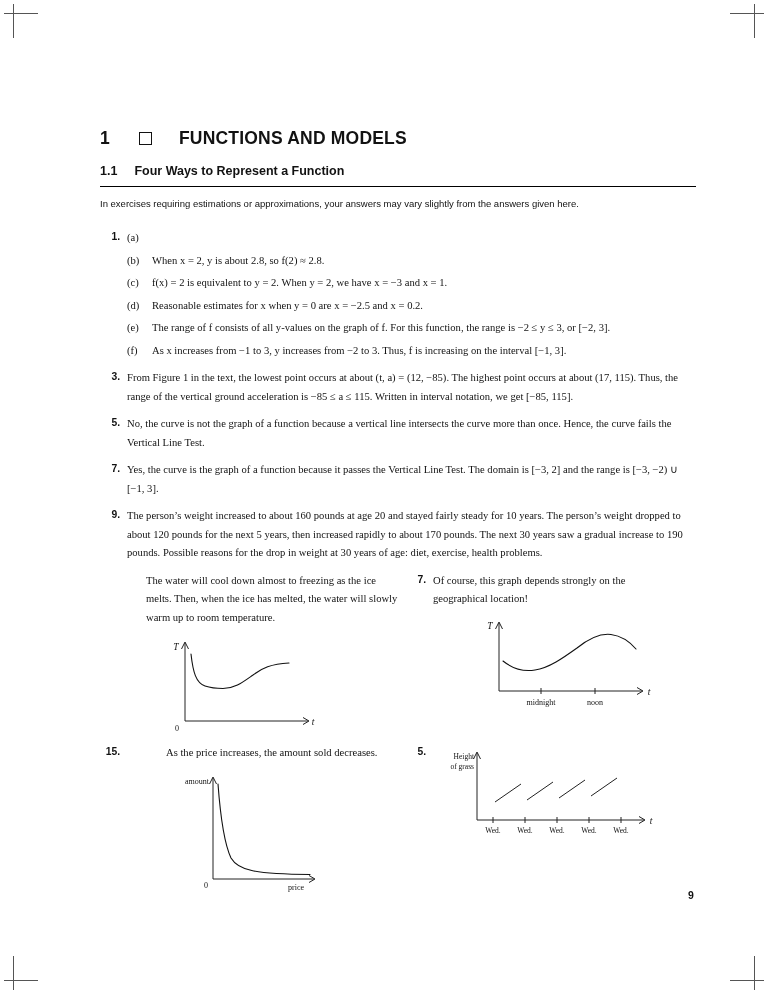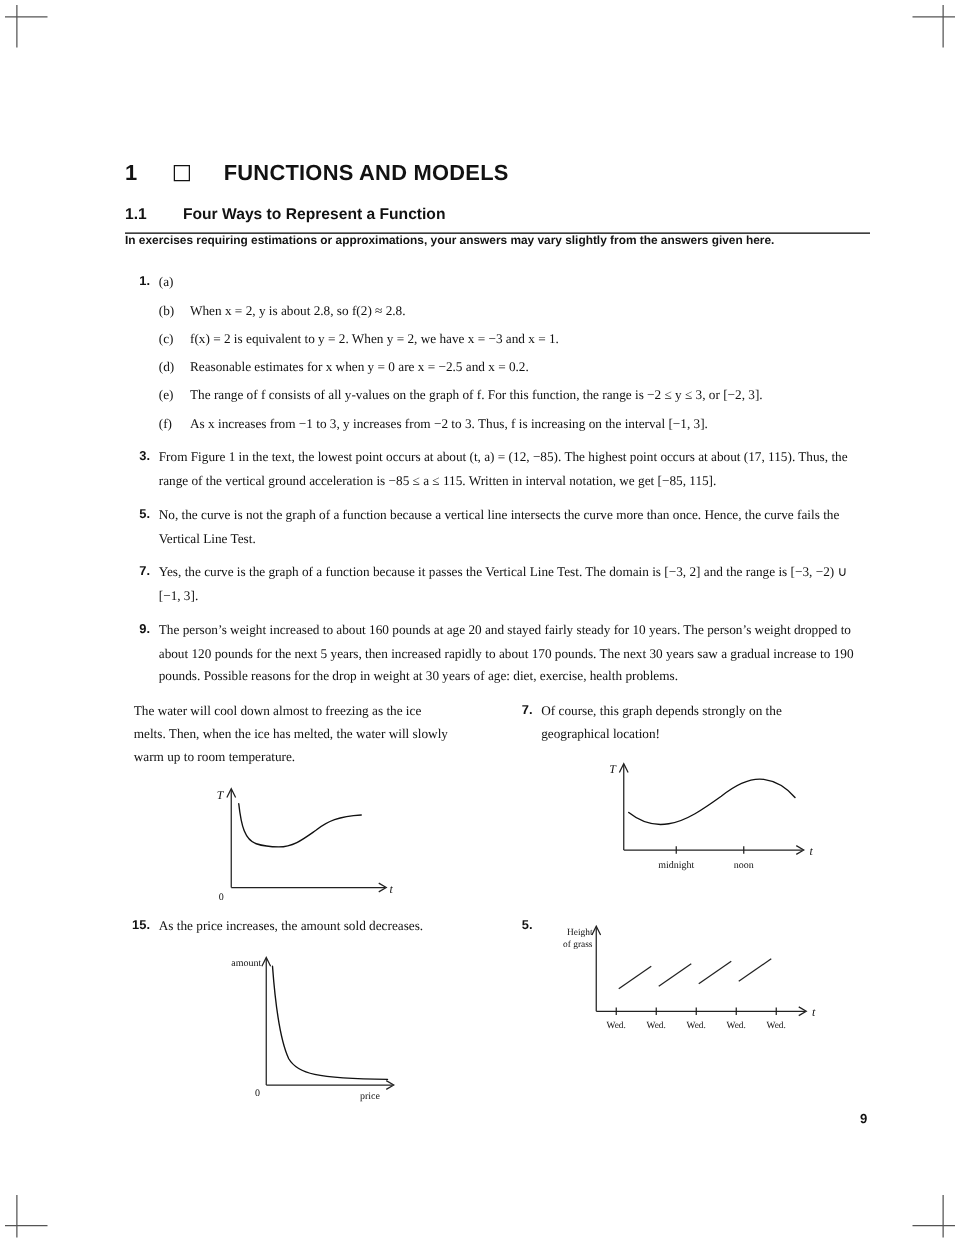--- a/index.html
+++ b/index.html
@@ -1,35 +1,35 @@
 <!DOCTYPE html>
 <html><head>
 <meta charset="utf-8">
 <style>
   html,body { margin:0; padding:0; background:#ffffff; }
   .page { position:relative; width:768px; height:994px; background:#fff; overflow:hidden; color:#121212; }
   .content { position:absolute; left:100px; top:128px; width:596px; font-family:"Liberation Serif", serif; }
 
   .chapter-row { display:flex; align-items:center; font-family:"Liberation Sans", sans-serif; font-weight:bold; font-size:17.5px; letter-spacing:.2px; }
   .chapter-square { width:11px; height:11px; border:1.7px solid #121212; margin:0 27px 0 29px; }
-  .section-row { display:flex; margin-top:15px; font-family:"Liberation Sans", sans-serif; font-weight:bold; font-size:12.5px;gap:12px; }
+  .section-row { display:flex; margin-top:15px; font-family:"Liberation Sans", sans-serif; font-weight:bold; font-size:12.5px; }
   .section-num { margin-right:17px; }
   .rule { border:none; border-top:1.3px solid #000; margin:8px 0 0 0; }
-  .note { font-family:"Liberation Sans", sans-serif; font-size:9.5px;font-weight:bold; }
+  .note { margin-top:11px; font-family:"Liberation Sans", sans-serif; font-size:9.5px; }
 
   .exercises { margin-top:20px; }
   .ex { display:flex; margin-bottom:9px; }
   .ex-num { flex:0 0 20px; text-align:right; font-family:"Liberation Sans", sans-serif; font-weight:bold; font-size:10.3px; padding-top:2px; }
   .ex-body { margin-left:7px; font-size:10.6px; line-height:18.5px; }
   .part { display:flex; margin-bottom:4px; }
   .part:last-child { margin-bottom:0; }
   .part-label { flex:0 0 25px; }
 
   .two-col { display:grid; grid-template-columns:306px 290px; }
-  .w255 { max-width:255px; }
+  .w255 { max-width:255px;margin-left:39px; }
   .w220 { max-width:220px; }
 
   .graph { display:block; }
   .g11 { margin:10px 0 0 58px; }
   .g13 { margin:8px 0 0 50px; }
   .g15 { margin:8px 0 0 36px; }
   .g17 { margin:2px 0 0 8px; }
 
   svg text { fill:#121212; }
   .mi   { font:italic 9.5px "Liberation Serif", serif; }

